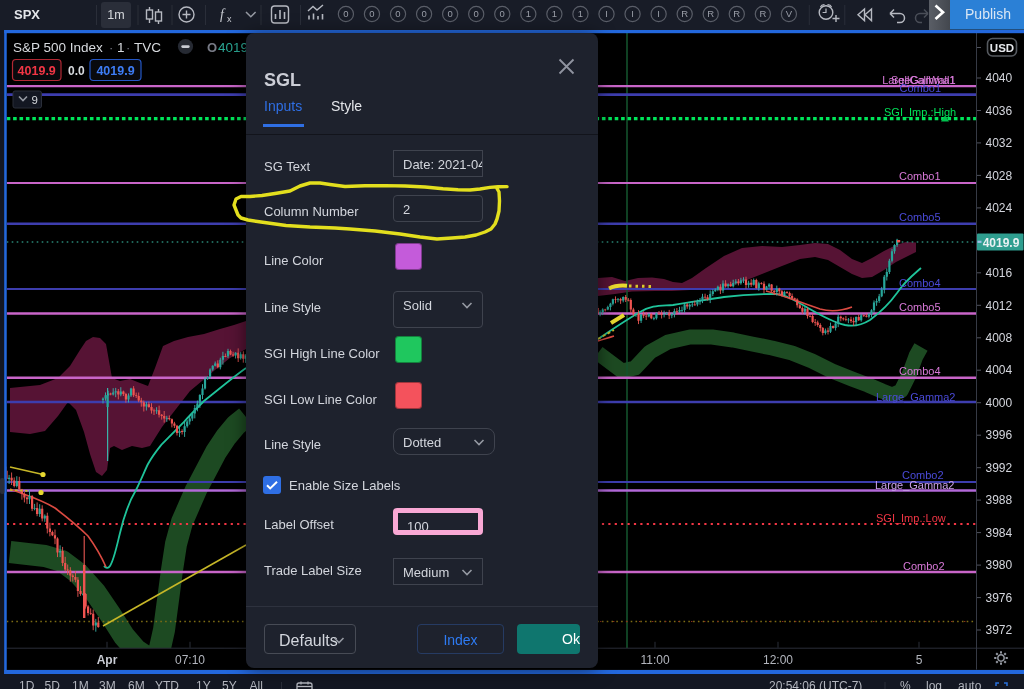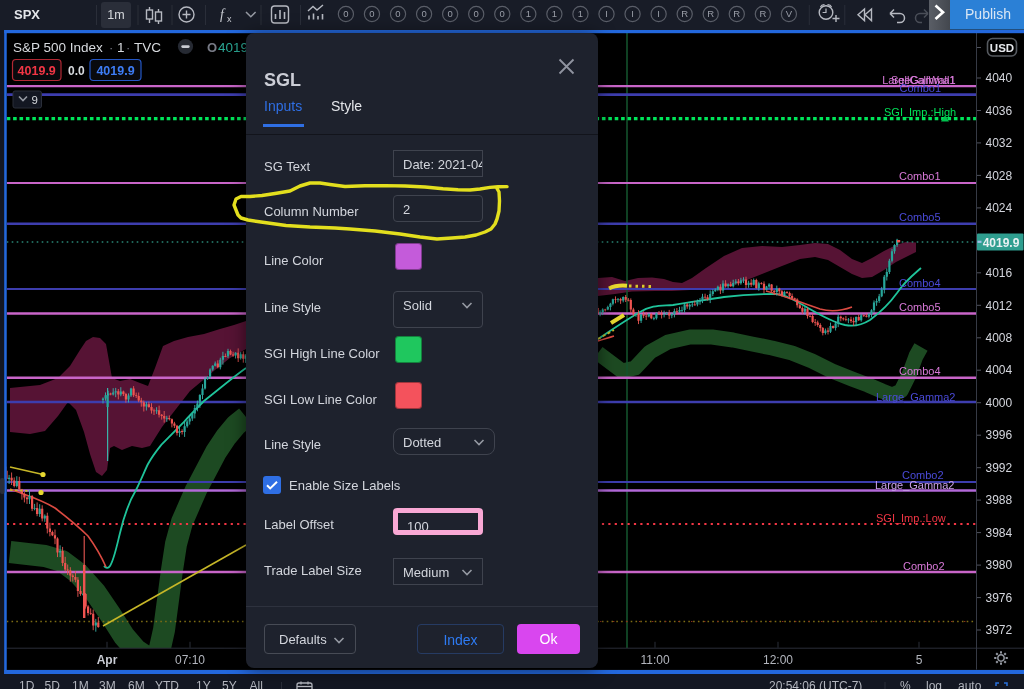--- a/index.html
+++ b/index.html
@@ -347,27 +347,27 @@
         <div style="position:absolute;left:0;top:8.5px;font-size:13px;color:#d3d6dd">Trade Label Size</div>
         <div style="position:absolute;left:129px;top:4px;width:90px;height:27px;border:1px solid #3f434e;border-radius:0;overflow:hidden;white-space:nowrap">
           <div style="margin:6px 0 0 9px;font-size:13px;color:#d3d6dd">Medium</div>
           <svg style="position:absolute;right:9px;top:9px" width="12" height="9" viewBox="0 0 12 9">
             <path d="M1.5,2 l4.5,4.5 L10.5,2" fill="none" stroke="#9599a2" stroke-width="1.6"></path>
           </svg>
         </div>
       </div>
   <div style="position:absolute;left:0;top:573px;width:352px;height:1px;background:#2e323e"></div>
   <div style="position:absolute;left:18px;top:591px;width:92px;height:30px;border:1px solid #474b55;border-radius:4px">
-    <div style="margin:7px 0 0 14px;font-size:13px;color:#d3d6dd">Defaults</div>
+    <div style="margin:7px 0 0 14px;font-size:16px;color:#d3d6dd">Defaults</div>
     <svg style="position:absolute;right:10px;top:11px" width="12" height="9" viewBox="0 0 12 9">
       <path d="M1.5,2 l4.5,4.5 L10.5,2" fill="none" stroke="#9599a2" stroke-width="1.6"></path>
         </svg>
       </div>
   <div style="position:absolute;left:171px;top:591px;width:87px;height:30px;border:1px solid #263b63;border-radius:4px;text-align:center">
     <div style="margin-top:7px;font-size:14px;color:#2e7bf3">Index</div>
       </div>
-  <div style="position:absolute;left:271px;top:591px;width:63px;height:30px;background:#d946ef;border-radius:4px;text-align:center">
+  <div style="position:absolute;left:271px;top:591px;width:63px;height:30px;background:#0f766e;border-radius:4px;text-align:right">
     <div style="margin-top:7px;font-size:14px;color:#fff">Ok</div>
       </div>
 </div>
 <svg style="position:absolute;left:0;top:0;pointer-events:none" width="1024" height="689" viewBox="0 0 1024 689">
       <path d="M507,186.6 L498,186.8 L490,187.4 L480,189 L470,190 L458,189.8 L443,188.8 L425,187 L405,186 L385,185.6 L365,185.7 L345,186.5 L330,184.5 L320,183 L310,183 L300,186 L290,191 L275,193.5 L262,195.5 L250,196.5 L241,196.5 L236,199 L234,205 L238,215 L241,218 L248,220 L261,222 L286,225.5 L310,227 L335,228 L350,229 L375,231 L400,234 L420,237 L437,239 L452,238 L465,237 L476,235 L485,232 L491,229 L495,224 L497,219 L499,211 L499.5,201 L499,192 L497,188.5" fill="none" stroke="#e3df1e" stroke-width="3.4" stroke-linecap="round" stroke-linejoin="round"></path>
     </svg>
 </div>
 </body></html>

